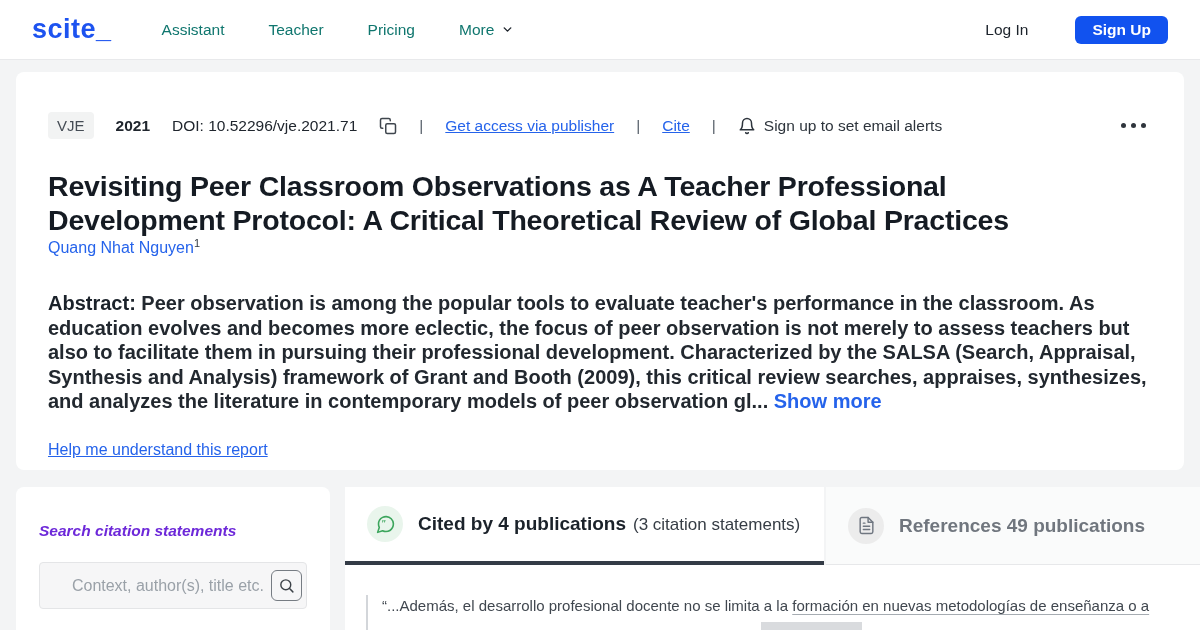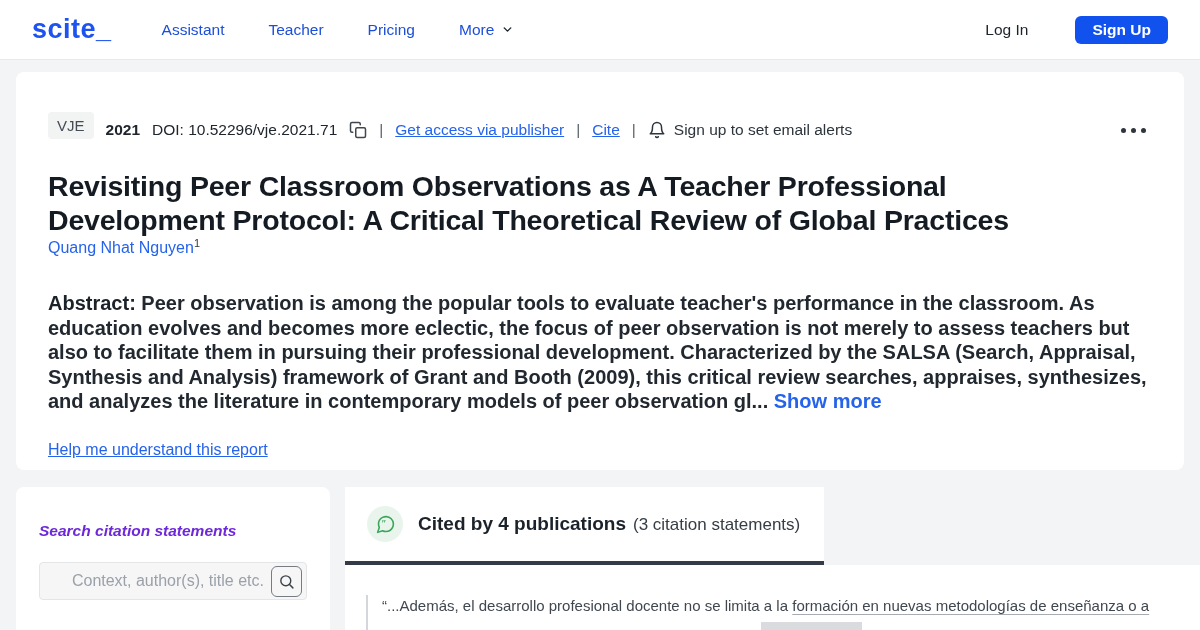--- a/index.html
+++ b/index.html
@@ -4,30 +4,30 @@
 <style>
   * { margin:0; padding:0; box-sizing:border-box; }
   html,body { width:1200px; height:630px; overflow:hidden; }
   body { background:#f3f4f5; font-family:"Liberation Sans", sans-serif; }
 
   
   .navbar { height:60px; background:#fff; border-bottom:1px solid #e8e9eb;
             display:flex; align-items:center; padding:0 32px; }
   .logo { font-size:27px; font-weight:bold; color:#1d53f0; letter-spacing:.5px; cursor:pointer; }
   .nav-items { display:flex; gap:44px; margin-left:50px; }
-  .nav-item { font-size:15.5px; color:#1d4ed8; cursor:pointer; display:flex; align-items:center; gap:7px; }
+  .nav-item { font-size:15.5px; color:#0f766e; cursor:pointer; display:flex; align-items:center; gap:7px; }
   .nav-right { margin-left:auto; display:flex; align-items:center; gap:47px; }
   .login { font-size:15.5px; color:#1c232b; cursor:pointer; }
   .signup-btn { background:#1152ef; color:#fff; font-size:15.5px; font-weight:bold;
                 padding:5px 17px; border-radius:6px; border:none; cursor:pointer; }
 
   
   .paper-card { margin:12px 16px 0; background:#fff; border-radius:8px;
                 height:398px; padding:40px 32px 0; }
-  .meta-row { display:flex; align-items:flex-end; gap:12px; font-size:15.5px; color:#20262e; }
+  .meta-row { display:flex; align-items:center; gap:22px; font-size:15.5px; color:#20262e; }
   .badge { background:#f2f3f3; color:#454c55; padding:5px 9px; border-radius:4px; font-size:15px; }
   .year { font-weight:bold; }
   .sep { color:#57606a; }
   .link { color:#2563eb; text-decoration:underline; cursor:pointer; }
   .icon { display:inline-flex; align-items:center; }
   .alerts { color:#2d343c; display:flex; align-items:center; gap:8px; cursor:pointer; }
   .dots { margin-left:auto; display:flex; gap:5px; cursor:pointer; padding:6px; }
   .dots span { width:5px; height:5px; border-radius:50%; background:#2f353c; }
 
   .title { margin-top:30px; font-size:28.5px; line-height:34px; font-weight:bold;
@@ -38,21 +38,21 @@
   .abstract { margin-top:34px; font-size:20px; line-height:24.5px; color:#22282f; max-width:1122px;font-weight:bold; }
   .abstract b { color:#1b222a; }
   .showmore { color:#2563eb; cursor:pointer; text-decoration:none; }
   .help { display:inline-block; margin-top:27px; font-size:16px;text-align:right; }
 
   
   .bottom { display:flex; gap:15px; margin:17px 0 0 16px; align-items:stretch; height:220px; }
   .sidebar-card { width:314px; flex:none; background:#fff; border-radius:8px; padding:35px 23px; }
   .sidebar-heading { font-size:15.5px; font-weight:bold; color:#6d28d9;font-style:italic; }
   .search-box { margin-top:22px; display:flex; align-items:center; background:#f6f6f7;
-                border:1px solid #e4e5e7; border-radius:4px; height:38px; padding:0 4px 0 10px; }
+                border:1px solid #e4e5e7; border-radius:4px; height:47px; padding:0 4px 0 10px; }
   .search-box input { flex:1; min-width:0; border:none; outline:none; background:transparent;
                       text-align:right; font-size:16px; color:#444; padding-right:7px;
                       font-family:"Liberation Sans", sans-serif; }
   .search-box input::placeholder { color:#9aa1a8; opacity:1; }
   .search-btn { width:31px; height:31px; flex:none; border:1px solid #767c83; border-radius:6px;
                 background:transparent; display:flex; align-items:center; justify-content:center; cursor:pointer; }
 
   .tabs-wrap { flex:1; display:flex; flex-direction:column; }
   .tab-row { display:flex; gap:2px; height:78px; flex:none; }
   .tab { display:flex; align-items:center; padding:0 22px; gap:15px; cursor:pointer; }
@@ -172,20 +172,32 @@
           <svg width="21" height="21" viewBox="0 0 24 24">
             <path d="M21 11.5a8.38 8.38 0 0 1-.9 3.8 8.5 8.5 0 0 1-7.6 4.7 8.38 8.38 0 0 1-3.8-.9L3 21l1.9-5.7a8.38 8.38 0 0 1-.9-3.8 8.5 8.5 0 0 1 4.7-7.6 8.38 8.38 0 0 1 3.8-.9h.5a8.48 8.48 0 0 1 8 8v.5z" fill="none" stroke="#3ba55c" stroke-width="1.8" stroke-linecap="round" stroke-linejoin="round"></path>
             <text x="7.2" y="15.5" font-size="11" fill="#3ba55c" font-family="DejaVu Sans, sans-serif">”</text>
           </svg>
         </span>
         <span>
           <span class="tab-label">Cited by 4 publications</span><span class="tab-note">(3 citation statements)</span>
         </span>
       </div>
 
+      <div class="tab tab-refs">
+        <span class="tab-icon gray">
+          <svg width="19" height="19" viewBox="0 0 24 24" fill="none" stroke="#6f7680" stroke-width="1.8" stroke-linecap="round" stroke-linejoin="round">
+              <path d="M14 2H6a2 2 0 0 0-2 2v16a2 2 0 0 0 2 2h12a2 2 0 0 0 2-2V8z"></path>
+              <polyline points="14 2 14 8 20 8"></polyline>
+              <line x1="16" y1="13" x2="8" y2="13"></line>
+              <line x1="16" y1="17" x2="8" y2="17"></line>
+              <polyline points="10 9 9 9 8 9"></polyline>
+            </svg>
+        </span>
+        <span class="tab-label">References 49 publications</span>
+      </div>
 
     </div>
 
     <div class="tab-content">
       <blockquote class="quote">
         <span>“...Además, el desarrollo profesional docente no se limita a la </span><span class="underlined">formación en nuevas metodologías de enseñanza o a</span>
         <div class="stub"></div>
       </blockquote>
     </div>
   </div>

